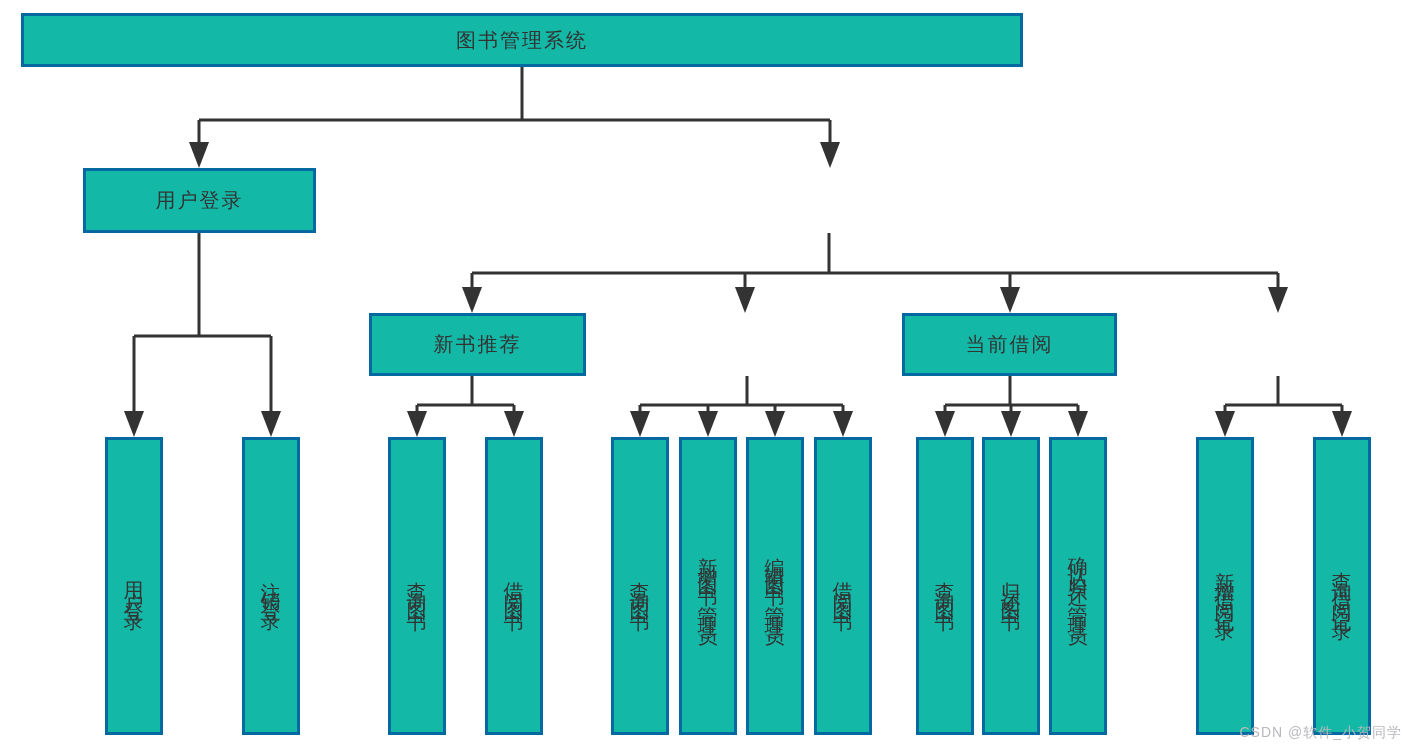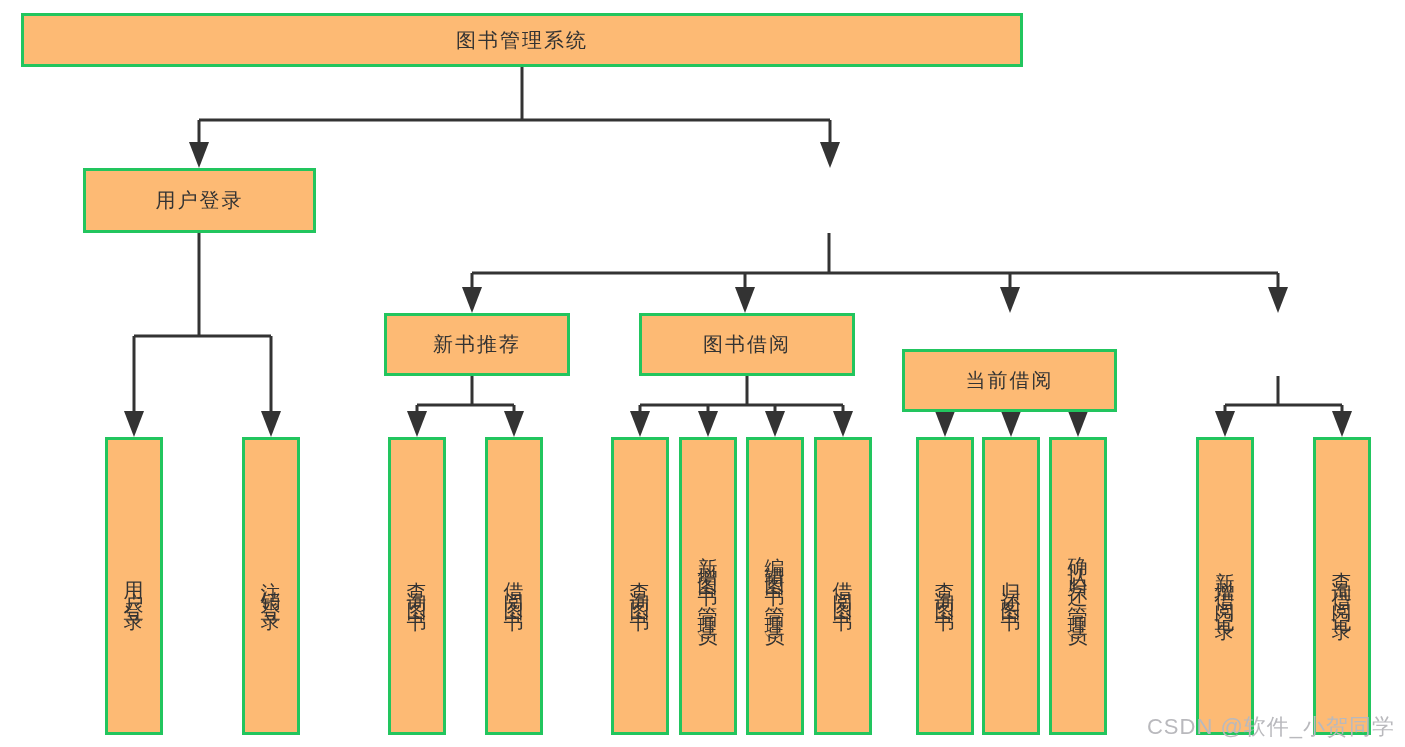--- a/index.html
+++ b/index.html
@@ -18,22 +18,22 @@
   .connector-layer {
     position: absolute;
     left: 0;
     top: 0;
     width: 1405px;
     height: 747px;
   }
   .node {
     position: absolute;
     box-sizing: border-box;
-    background: #fdba74;
-    border: 3px solid #22c55e;
+    background: #14b8a6;
+    border: 3px solid #0369a1;
     display: flex;
     align-items: center;
     justify-content: center;
     color: #333333;
   }
   .node .hlabel {
     font-size: 20px;
     letter-spacing: 2px;
     white-space: nowrap;
   }
@@ -44,23 +44,23 @@
   .leaf .vlabel {
     writing-mode: vertical-rl;
     text-orientation: mixed;
     font-size: 20px;
     letter-spacing: 10px;
     line-height: 1;
     color: #333333;
   }
   .watermark {
     position: absolute;
-    right: 10px;
+    right: 3px;
     bottom: 5px;
-    font-size: 22px;
+    font-size: 14px;
     color: #b9b9bd;
     letter-spacing: 1px;
     white-space: nowrap;
     z-index: 5;
   }
   svg line { stroke: #333333; stroke-width: 3; }
   svg polygon { fill: #333333; }
 </style>
 </head>
 <body>
@@ -144,27 +144,24 @@
   </svg>
 
   <div class="node root-box">
     <span class="hlabel">图书管理系统</span>
   </div>
 
   <div class="node l2-box" style="left:83px; width:233px;">
     <span class="hlabel">用户登录</span>
   </div>
 
-  <div class="node l3-box" style="left:384px; width:186px;">
+  <div class="node l3-box" style="left:369px; width:217px;">
     <span class="hlabel">新书推荐</span>
   </div>
-  <div class="node l3-box" style="left:639px; width:216px;">
-    <span class="hlabel">图书借阅</span>
-  </div>
-  <div class="node l3-box" style="left:902px; width:215px;margin-top:36px;">
+  <div class="node l3-box" style="left:902px; width:215px;">
     <span class="hlabel">当前借阅</span>
   </div>
 
   <div class="node leaf" style="left:105px;">
     <span class="vlabel">用户登录</span>
   </div>
   <div class="node leaf" style="left:242px;">
     <span class="vlabel">注销登录</span>
   </div>
 

